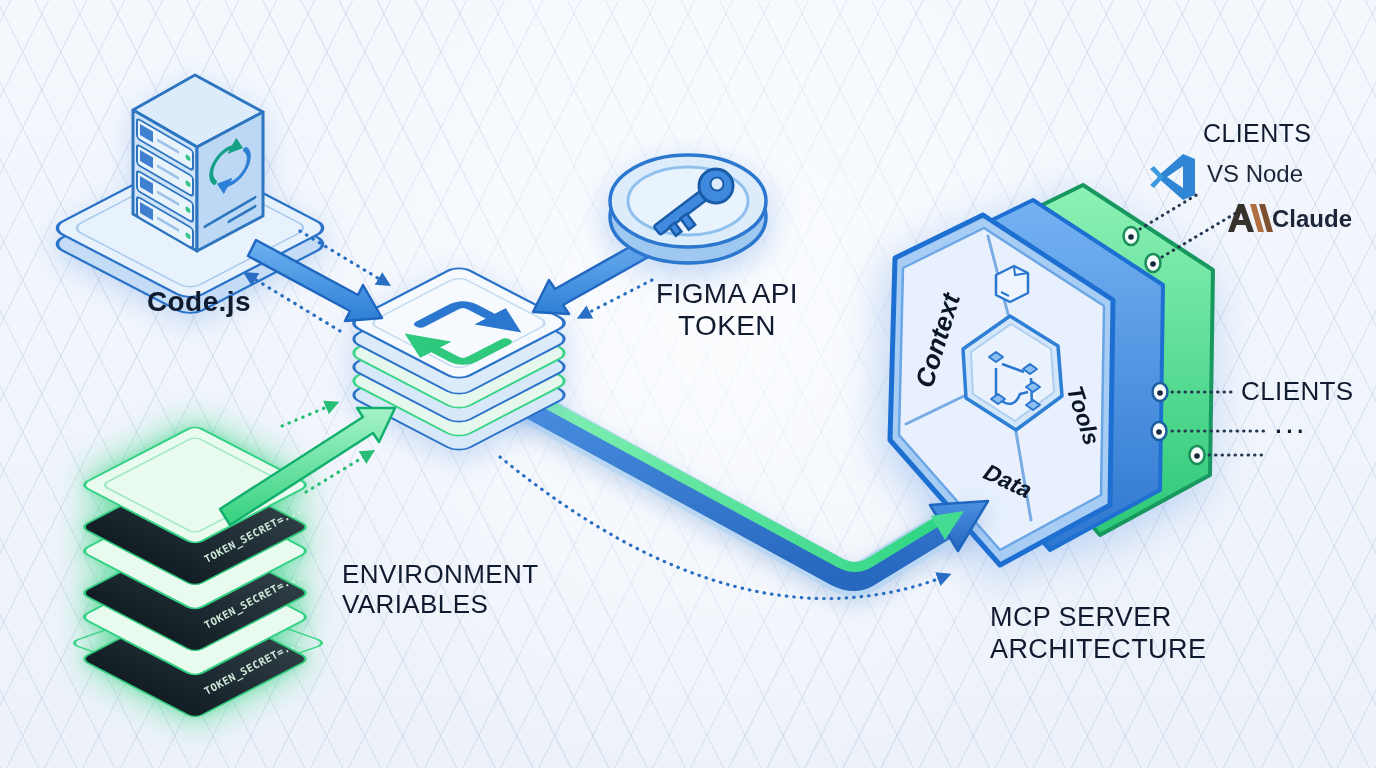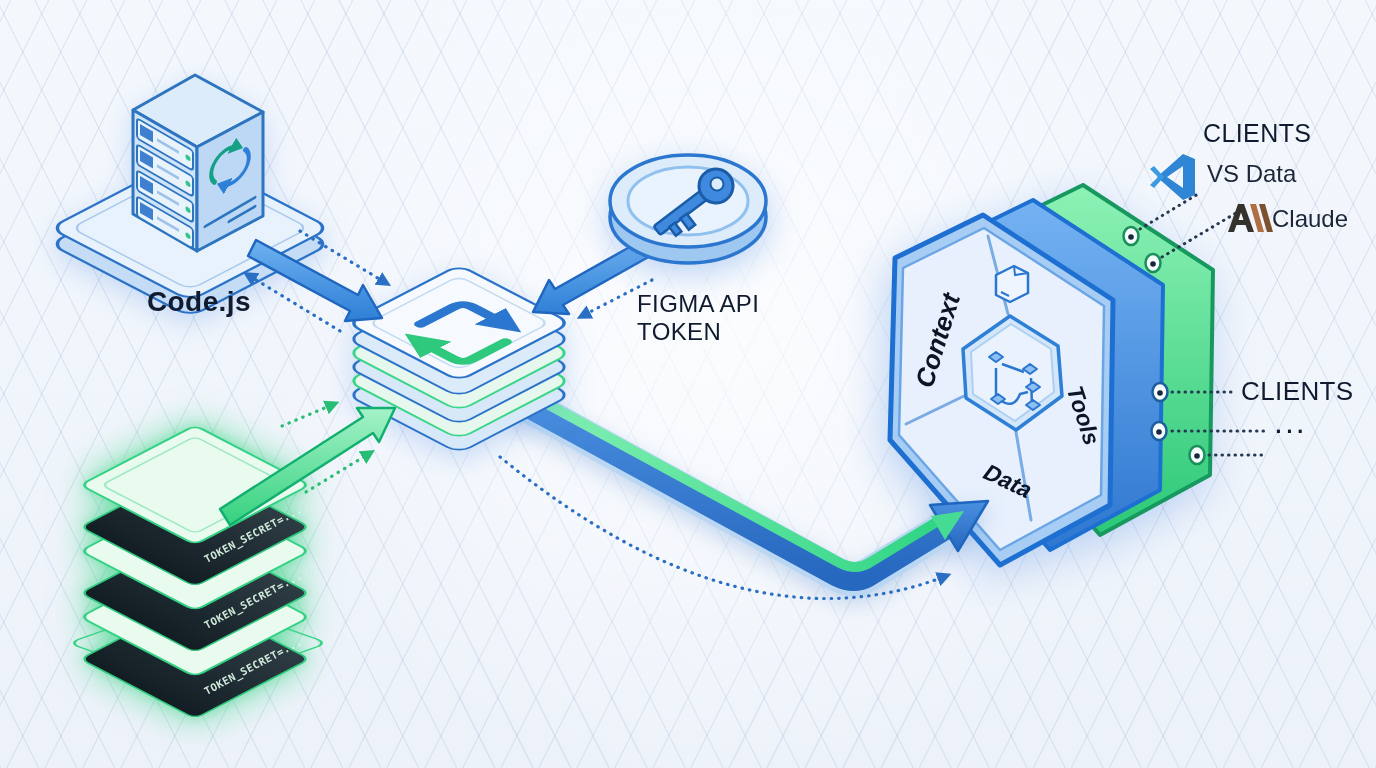--- a/index.html
+++ b/index.html
@@ -10,26 +10,26 @@
     background-image:
       radial-gradient(circle at 52% 42%, rgba(255,255,255,.75), rgba(255,255,255,0) 55%),
       repeating-linear-gradient(63.43deg, rgba(130,155,195,.17) 0 1.4px, rgba(0,0,0,0) 1.4px 34px),
       repeating-linear-gradient(-63.43deg, rgba(130,155,195,.17) 0 1.4px, rgba(0,0,0,0) 1.4px 34px),
       linear-gradient(#f4f8fd,#edf2fa);
   }
   svg{position:absolute;left:0;top:0;}
   .lbl{position:absolute;color:#111b30;white-space:pre-line;pointer-events:none;}
   .h1{font-weight:400;letter-spacing:.4px;}
   .node-lbl{left:147px;top:286px;font-size:28px;font-weight:800;}
-  .figma-lbl{left:637px;top:278px;width:180px;text-align:left;font-size:24px;line-height:1.16;margin-top:12px;}
+  .figma-lbl{left:637px;top:278px;width:180px;text-align:center;font-size:28px;line-height:1.16;}
   .env-lbl{left:342px;top:559px;font-size:26px;line-height:1.17;}
   .mcp-lbl{left:990px;top:601px;font-size:27px;line-height:1.2;}
   .clients-top{left:1203px;top:119px;font-size:25px;}
   .vscode-lbl{left:1207px;top:160px;font-size:24px;font-weight:400;color:#1c2638;}
-  .claude-lbl{left:1272px;top:205px;font-size:24px;font-weight:400;color:#1c2638;text-align:right;}
+  .claude-lbl{left:1272px;top:205px;font-size:24px;font-weight:700;color:#1c2638;text-align:right;}
   .clients-side{left:1241px;top:376px;font-size:26px;}
   .dots-lbl{left:1274px;top:404px;font-size:32px;letter-spacing:2px;}
   .hexlbl{position:absolute;text-align:center;color:#0c1526;font-weight:800;pointer-events:none;}
   .ctx-lbl{left:878px;top:325px;width:120px;font-size:26px;font-style:italic;transform:rotate(-73deg);}
   .tools-lbl{left:1033px;top:402px;width:100px;font-size:23px;font-style:italic;transform:rotate(72deg);}
   .data-lbl{left:958px;top:468px;width:100px;font-size:23px;transform:rotate(25deg) skewX(-12deg);}
   .secret{position:absolute;width:130px;text-align:center;font-family:"DejaVu Sans Mono",monospace;
     font-size:10.5px;font-weight:700;color:#dffbe9;letter-spacing:.5px;opacity:.92;
     transform:rotate(-28deg);pointer-events:none;}
   .sec1{left:188px;top:528px;} .sec2{left:188px;top:594px;} .sec3{left:188px;top:660px;}
@@ -302,22 +302,26 @@
   <g transform="translate(1228,204)">
     <path d="M0,28 L10,0 L16,0 L26,28 L20,28 L17.5,21 L8.5,21 L6,28 Z M10.5,16 L15.5,16 L13,8.5 Z" fill="#35312b" fill-rule="evenodd"></path>
     <path d="M22,0 L28,0 L36,28 L30,28 Z" fill="#b06f42"></path>
     <path d="M31,0 L37,0 L45,28 L39,28 Z" fill="#7d5030"></path>
   </g>
 </svg>
 
 <div class="lbl h1 node-lbl">Code.js</div>
 <div class="lbl h1 figma-lbl">FIGMA API
 TOKEN</div>
+<div class="lbl h1 env-lbl">ENVIRONMENT
+VARIABLES</div>
+<div class="lbl h1 mcp-lbl">MCP SERVER
+ARCHITECTURE</div>
 <div class="lbl h1 clients-top">CLIENTS</div>
-<div class="lbl vscode-lbl">VS Data</div>
+<div class="lbl vscode-lbl">VS Node</div>
 <div class="lbl claude-lbl">Claude</div>
 <div class="lbl h1 clients-side">CLIENTS</div>
 <div class="lbl h1 dots-lbl">...</div>
 
 <div class="hexlbl ctx-lbl">Context</div>
 <div class="hexlbl tools-lbl">Tools</div>
 <div class="hexlbl data-lbl">Data</div>
 
 <div class="secret sec1">TOKEN_SECRET=...</div>
 <div class="secret sec2">TOKEN_SECRET=...</div>

